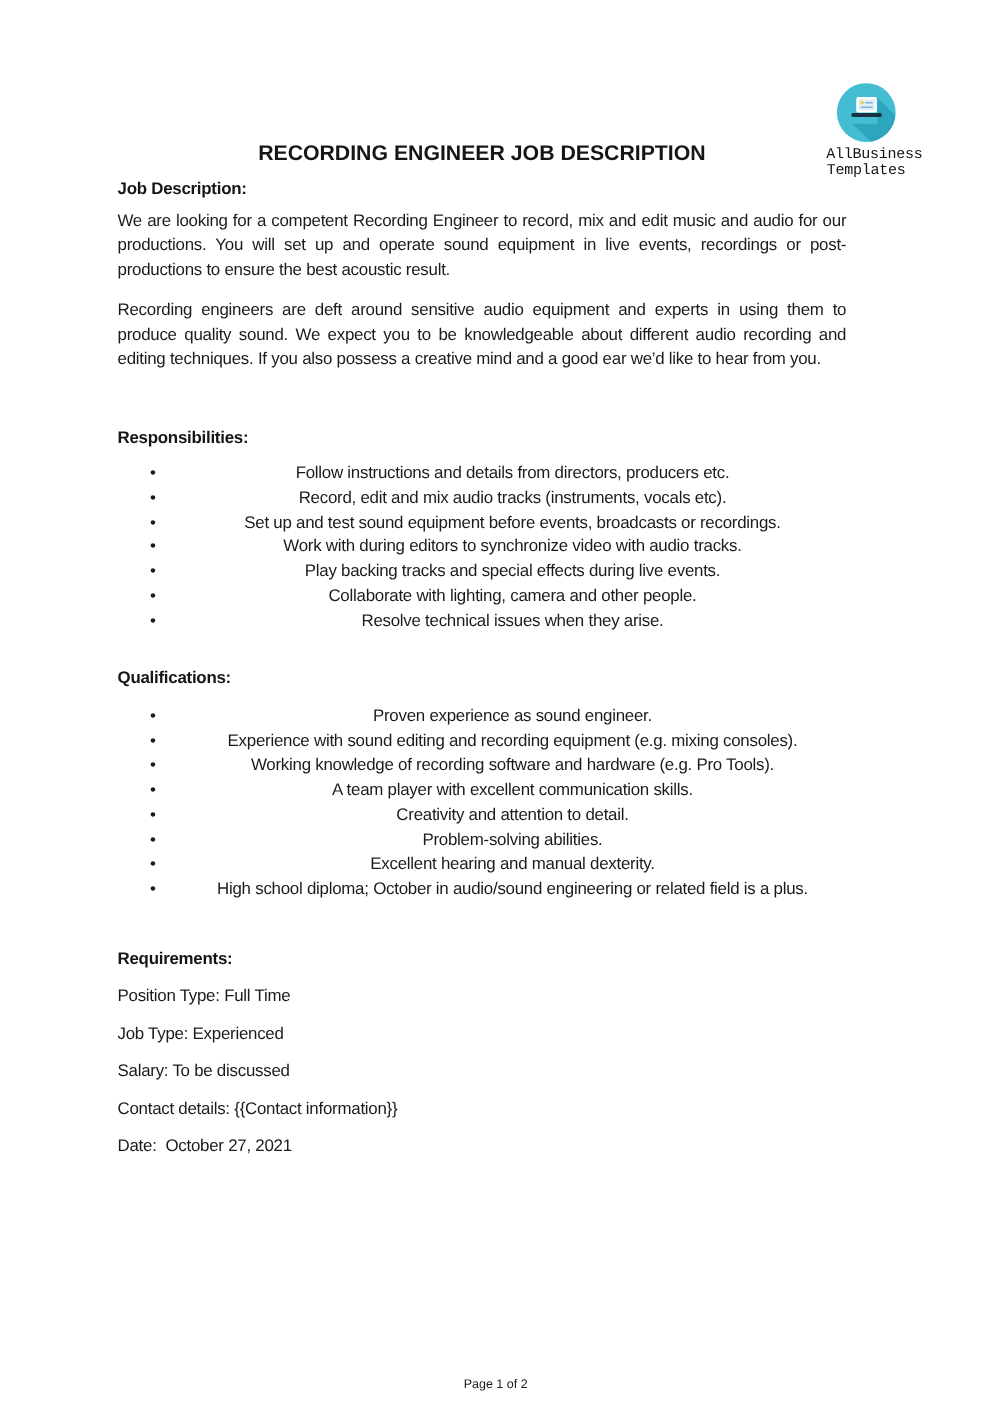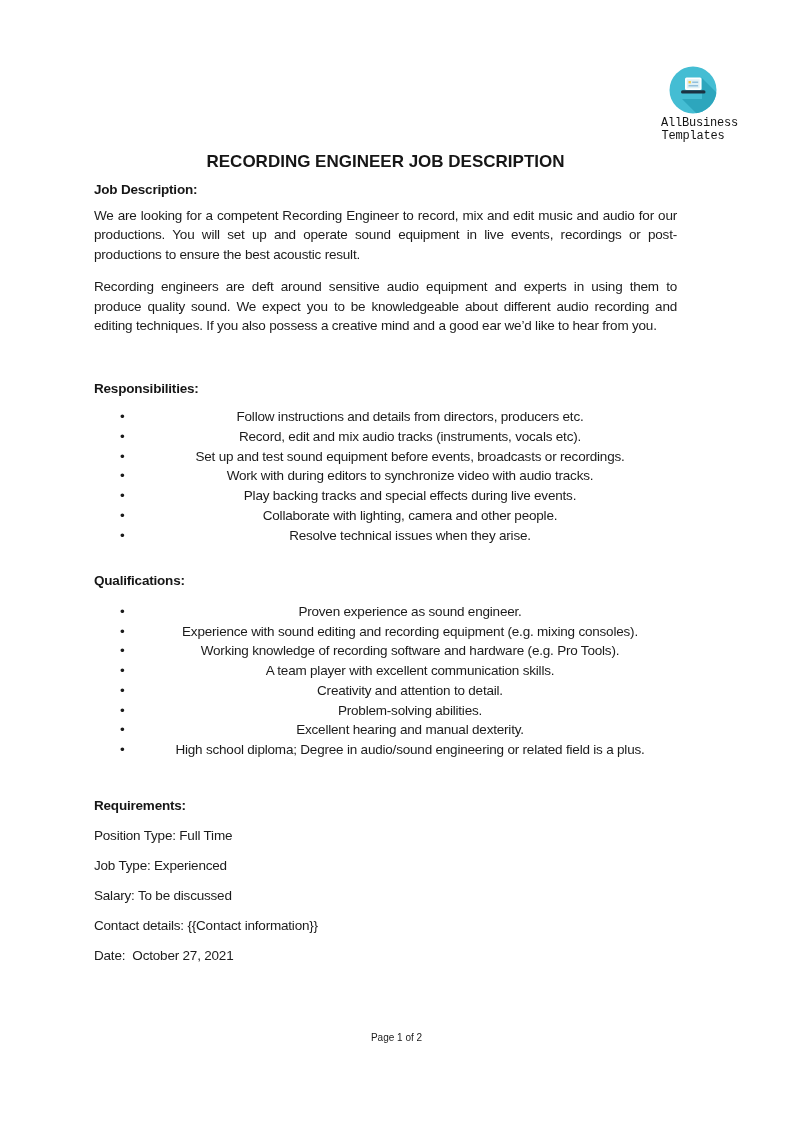--- a/index.html
+++ b/index.html
@@ -7,21 +7,21 @@
     position: relative;
     width: 793px;
     height: 1122px;
     background: #ffffff;
     overflow: hidden;
     font-family: "Liberation Sans", "DejaVu Sans", sans-serif;
     color: #1b1b1b;
     font-size: 13.5px;
     letter-spacing: -0.2px;
   }
-  .content { padding: 0 116px 0 94px; margin-top: 39px; }
+  .content { padding: 0 116px 0 94px; }
 
   .doc-title {
     margin: 0;
     padding-top: 110px;
     text-align: center;
     font-size: 17px;
     font-weight: bold;
     line-height: 25px;
     letter-spacing: 0;
     color: #161616;
@@ -85,21 +85,21 @@
     font-size: 12px;
     line-height: 13px;
     letter-spacing: -0.2px;
     color: #141414;
   }
 
   .footer {
     position: absolute;
     left: 0;
     right: 0;
-    top: 1032px;
+    top: 1102px;
     text-align: center;
     font-size: 10px;
     letter-spacing: 0;
     color: #1b1b1b;
   }
 </style>
 </head>
 <body>
 
 <div class="page">
@@ -153,21 +153,21 @@
     <h2 class="h2 qual">Qualifications:</h2>
 
     <ul class="bullets qual-list">
       <li>Proven experience as sound engineer.</li>
       <li>Experience with sound editing and recording equipment (e.g. mixing consoles).</li>
       <li>Working knowledge of recording software and hardware (e.g. Pro Tools).</li>
       <li>A team player with excellent communication skills.</li>
       <li>Creativity and attention to detail.</li>
       <li>Problem-solving abilities.</li>
       <li>Excellent hearing and manual dexterity.</li>
-      <li>High school diploma; Degree in audio/sound engineering or related field is a plus.</li>
+      <li>High school diploma; October in audio/sound engineering or related field is a plus.</li>
     </ul>
 
     <h2 class="h2 req">Requirements:</h2>
 
     <p class="req-line">Position Type: Full Time</p>
     <p class="req-line">Job Type: Experienced</p>
     <p class="req-line">Salary: To be discussed</p>
     <p class="req-line">Contact details: {{Contact information}}</p>
     <p class="req-line">Date:  October 27, 2021</p>
 

